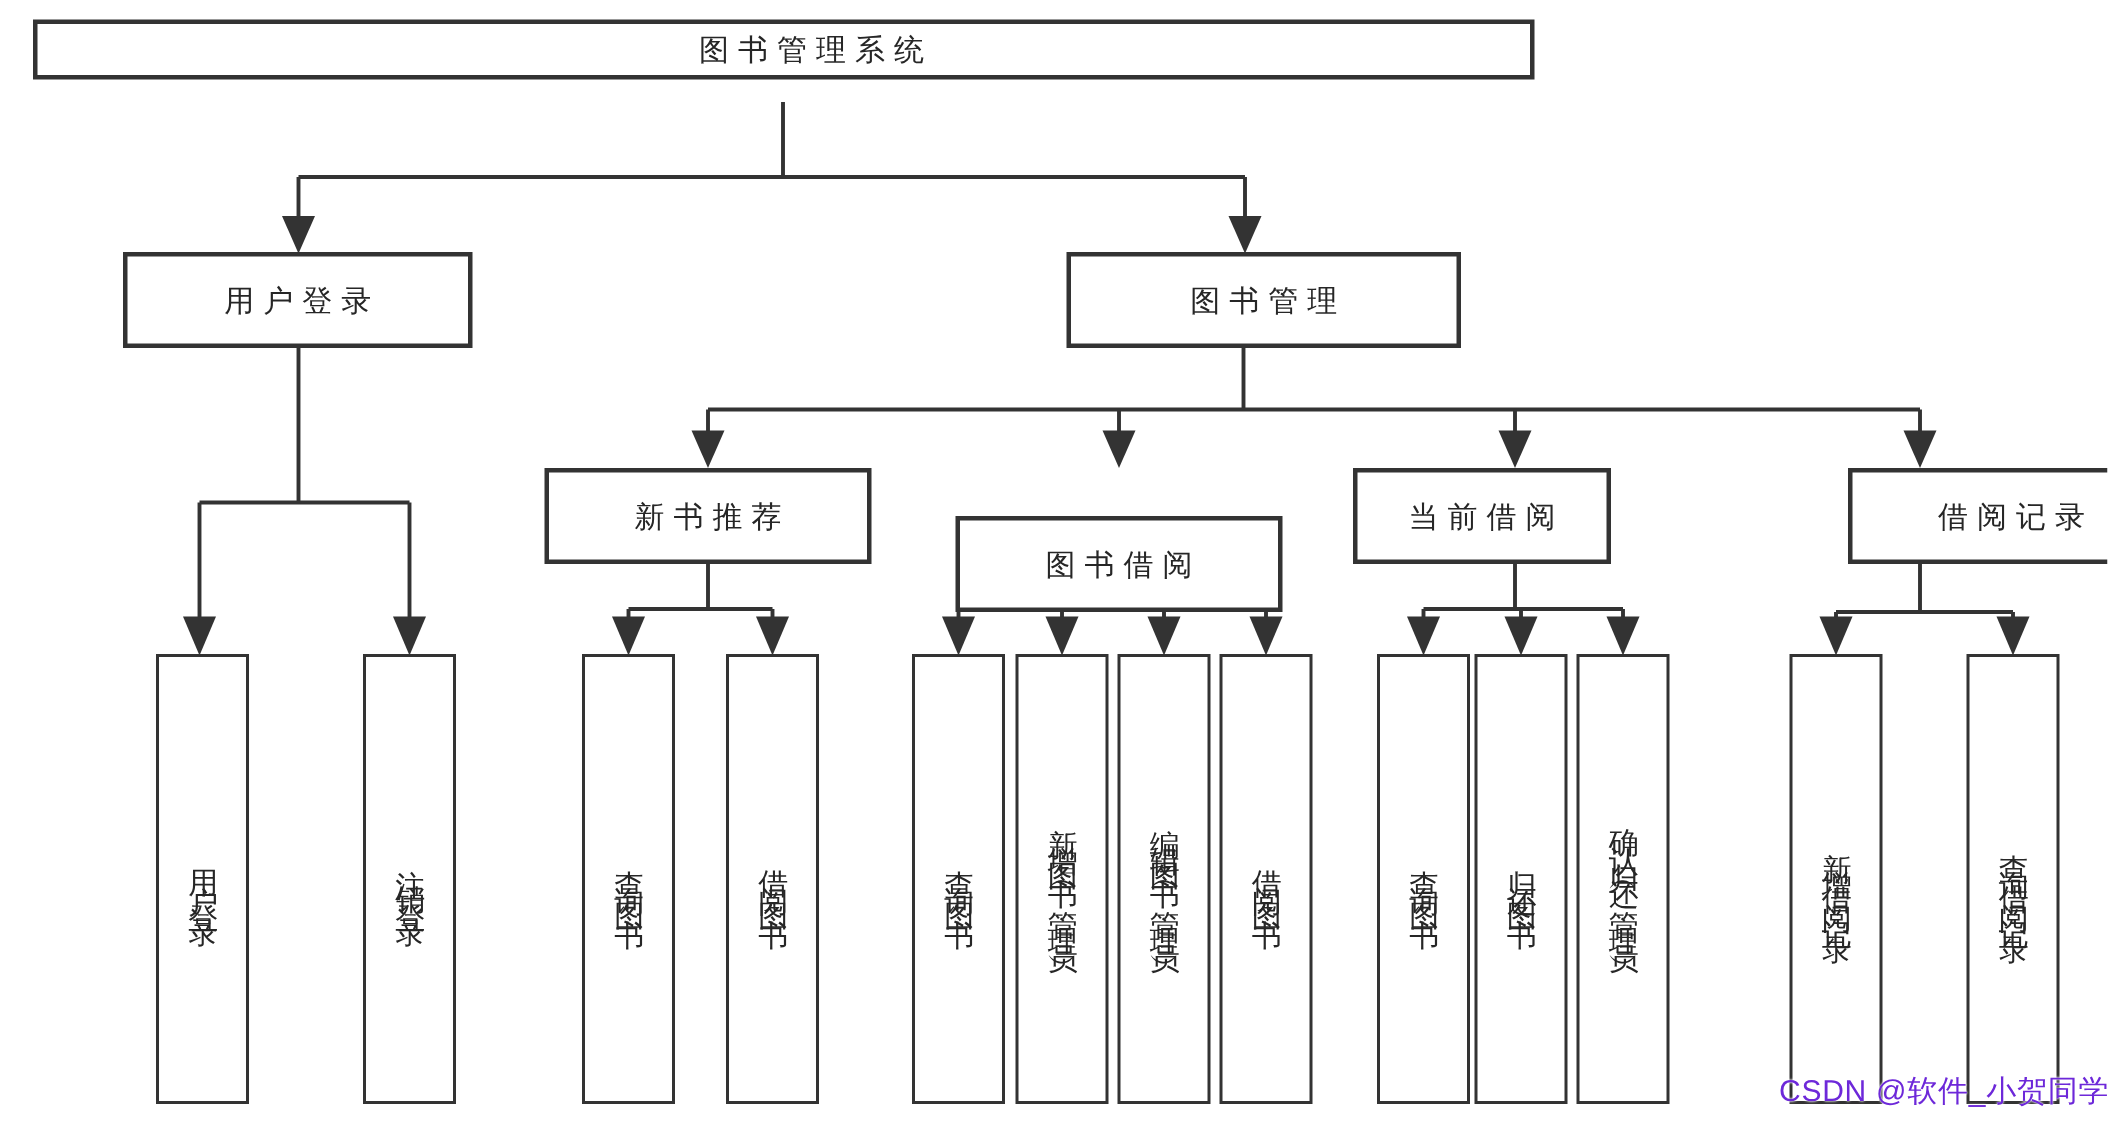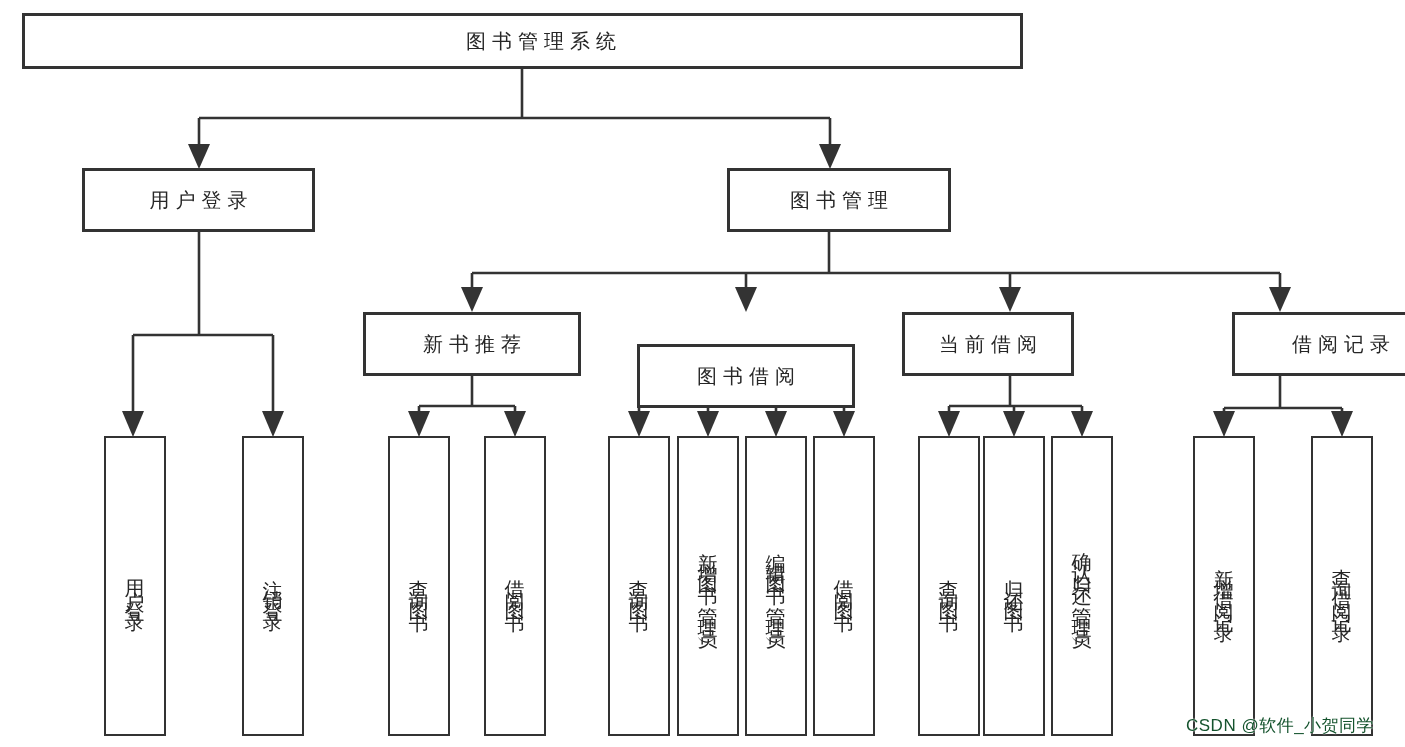--- a/index.html
+++ b/index.html
@@ -33,21 +33,21 @@
     align-items: center;
     justify-content: center;
     color: #262626;
     font-size: 20px;
     letter-spacing: 6px;
     box-sizing: border-box;
     text-indent: 6px; 
   }
   .node.root {
     left: 22px; top: 13px;
-    width: 1001px; height: 56px;
+    width: 1001px; height: 40px;
     border-width: 3px;
     padding-left: 37px;
   }
   .node.lvl2 { top: 168px; height: 64px; }
   .node.lvl3 { top: 312px; height: 64px; }
   .leaf {
     position: absolute;
     top: 436px;
     width: 62px;
     height: 300px;
@@ -64,22 +64,22 @@
     writing-mode: vertical-rl;
     text-orientation: mixed;
     letter-spacing: 11px;
     line-height: 1;
     white-space: nowrap;
   }
   .watermark {
     position: absolute;
     left: 1186px;
     top: 714px;
-    font-size: 17px;
-    color: #14532d;
+    font-size: 20px;
+    color: #6d28d9;
     letter-spacing: 0.5px;
     text-shadow: 0 0 2px #ffffff, 0 0 1px #ffffff;
     white-space: nowrap;
     z-index: 5;
   }
 </style>
 </head>
 <body>
 
 <div class="stage">
@@ -160,21 +160,21 @@
     </g>
   </svg>
 
   <div class="node root">
     <span>图书管理系统</span>
   </div>
 
   <div class="node lvl2" style="left:82px; width:233px;">
     <span>用户登录</span>
   </div>
-  <div class="node lvl2" style="left:727px; width:224px;align-items:center;">
+  <div class="node lvl2" style="left:711px; width:263px;align-items:center;">
     <span>图书管理</span>
   </div>
 
   <div class="node lvl3" style="left:363px; width:218px;justify-content:center;">
     <span>新书推荐</span>
   </div>
   <div class="node lvl3" style="left:637px; width:218px;margin-top:32px;">
     <span>图书借阅</span>
   </div>
   <div class="node lvl3" style="left:902px; width:172px;">

